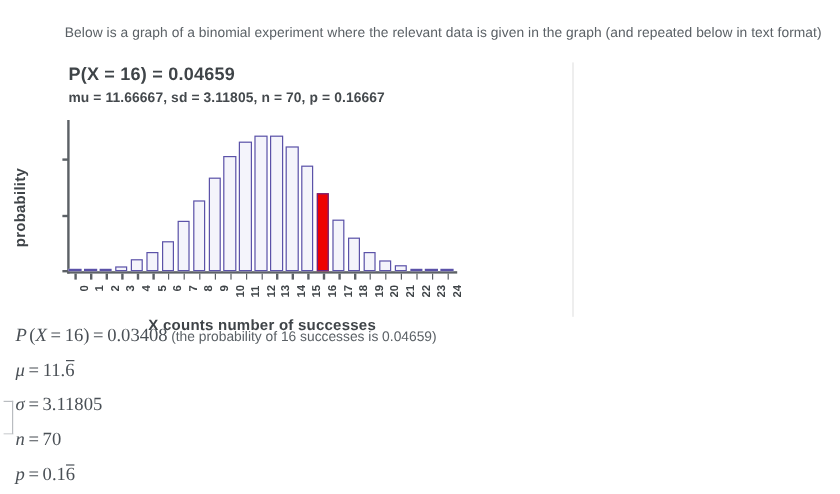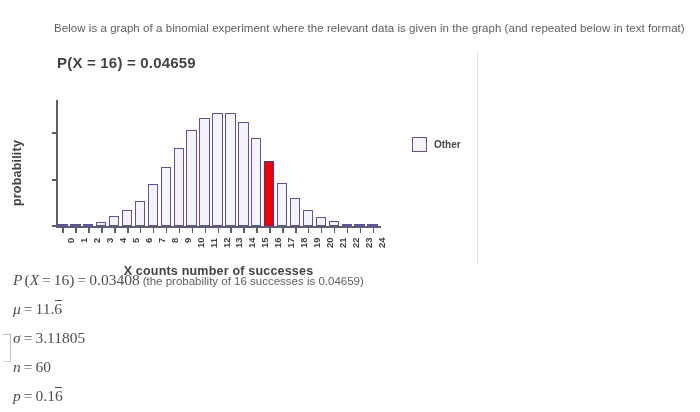--- a/index.html
+++ b/index.html
@@ -243,20 +243,21 @@
   }
 </style>
 </head>
 <body>
 
 <div id="intro-text">Below is a graph of a binomial experiment where the relevant data is given in the graph (and repeated below in text format)</div>
 
 <div id="figure">
 
   <div id="chart-title">P(X = 16) = 0.04659</div>
+  <div id="chart-subtitle">mu = 11.66667, sd = 3.11805, n = 70, p = 0.16667</div>
 
   <div id="ylabel">probability</div>
 
   <div id="axis-line-y"></div>
   <div id="axis-line-x"></div>
 
   <div id="ytick-container">
       <div class="ytick-mark" style="top: 177px;"></div>
       <div class="ytick-mark" style="top: 130.612px;"></div>
       <div class="ytick-mark" style="top: 84.2243px;"></div>
@@ -337,45 +338,41 @@
       <div class="xtick-label" style="left: 350.7px; top: 200px;">22</div>
       <div class="xtick-mark" style="left: 359.62px;"></div>
       <div class="xtick-label" style="left: 363.62px; top: 200px;">23</div>
       <div class="xtick-mark" style="left: 372.54px;"></div>
       <div class="xtick-label" style="left: 376.54px; top: 200px;">24</div>
     </div>
 
   <div id="xlabel">X counts number of successes</div>
 
   <div id="legend">
-    <div class="legend-row">
-      <span class="legend-swatch other"></span>
-      <span class="legend-label">Other</span>
-    </div>
   </div>
 </div>
 
 <div id="panel-divider"></div>
 
 <div id="results">
 
   <div class="math-line">
     <span class="mi">P</span><span class="paren" style="padding-left:2px">(</span><span class="mi">X</span><span class="op">=</span><span class="mn">16</span><span class="paren">)</span><span class="op">=</span><span class="mn">0.03408</span><span class="note">(the probability of 16 successes is 0.04659)</span>
   </div>
 
   <div class="math-line">
     <span class="mi">μ</span><span class="op">=</span><span class="mn">11.</span><span class="mn ovl">6</span>
   </div>
 
   <div class="math-line">
     <span class="mi">σ</span><span class="op">=</span><span class="mn">3.11805</span>
   </div>
 
   <div class="math-line">
-    <span class="mi">n</span><span class="op">=</span><span class="mn">60</span>
+    <span class="mi">n</span><span class="op">=</span><span class="mn">70</span>
   </div>
 
   <div class="math-line">
     <span class="mi">p</span><span class="op">=</span><span class="mn">0.1</span><span class="mn ovl">6</span>
   </div>
 
 </div>
 
 <div id="edge-artifact"></div>
 

